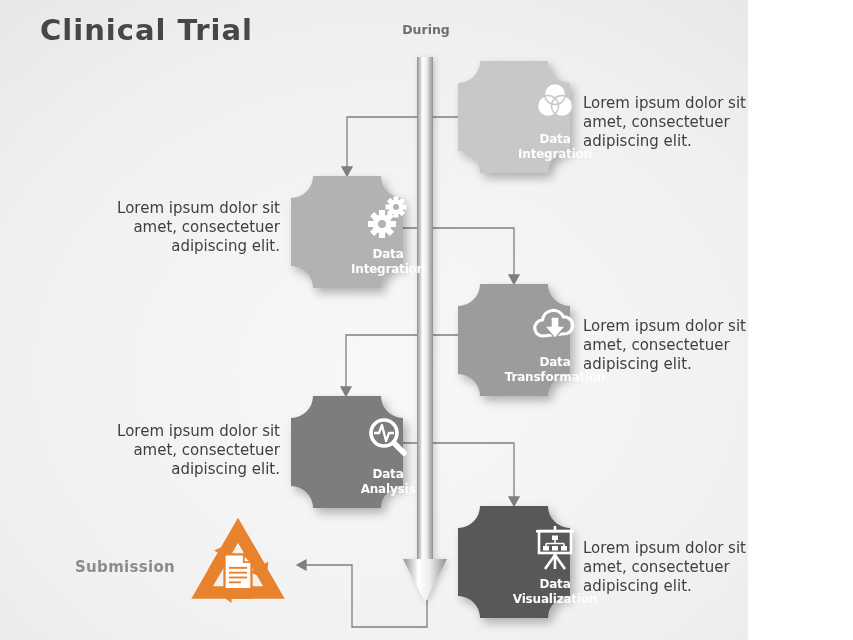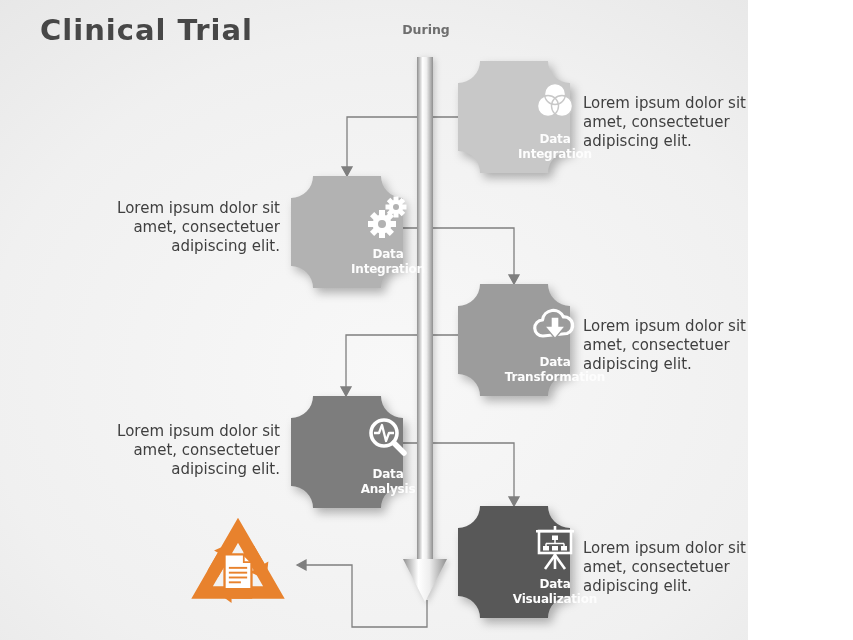--- a/index.html
+++ b/index.html
@@ -215,20 +215,21 @@
     <div>Lorem ipsum dolor sit</div>
     <div>amet, consectetuer</div>
     <div>adipiscing elit.</div>
   </div>
   <div class="desc align-left abs" style="left:583px;top:539px">
     <div>Lorem ipsum dolor sit</div>
     <div>amet, consectetuer</div>
     <div>adipiscing elit.</div>
   </div>
 
+  <div id="submission-label" class="abs">Submission</div>
 
   <svg id="recycle" class="abs" width="106" height="106" viewBox="0 0 110 110">
     <g stroke="#e8822d" fill="#e8822d">
       <g id="recycle-arm">
         <path d="M29,65 L55,20 L77,58" fill="none" stroke-width="13" stroke-linejoin="miter"></path>
         <polygon points="84.5,71 67.5,63.5 86.5,52.5" stroke="none"></polygon>
       </g>
       <use href="#recycle-arm" transform="rotate(120 55 63)"></use>
       <use href="#recycle-arm" transform="rotate(240 55 63)"></use>
     </g>

